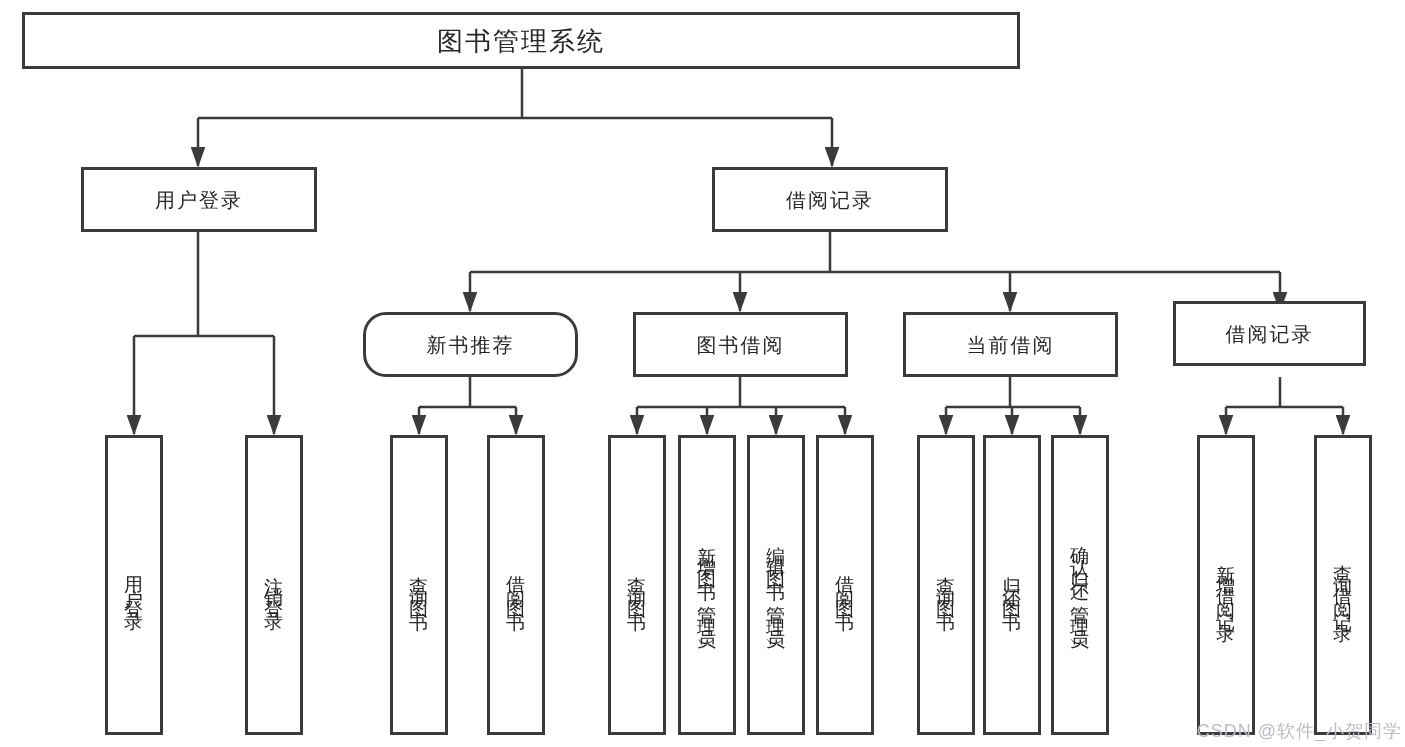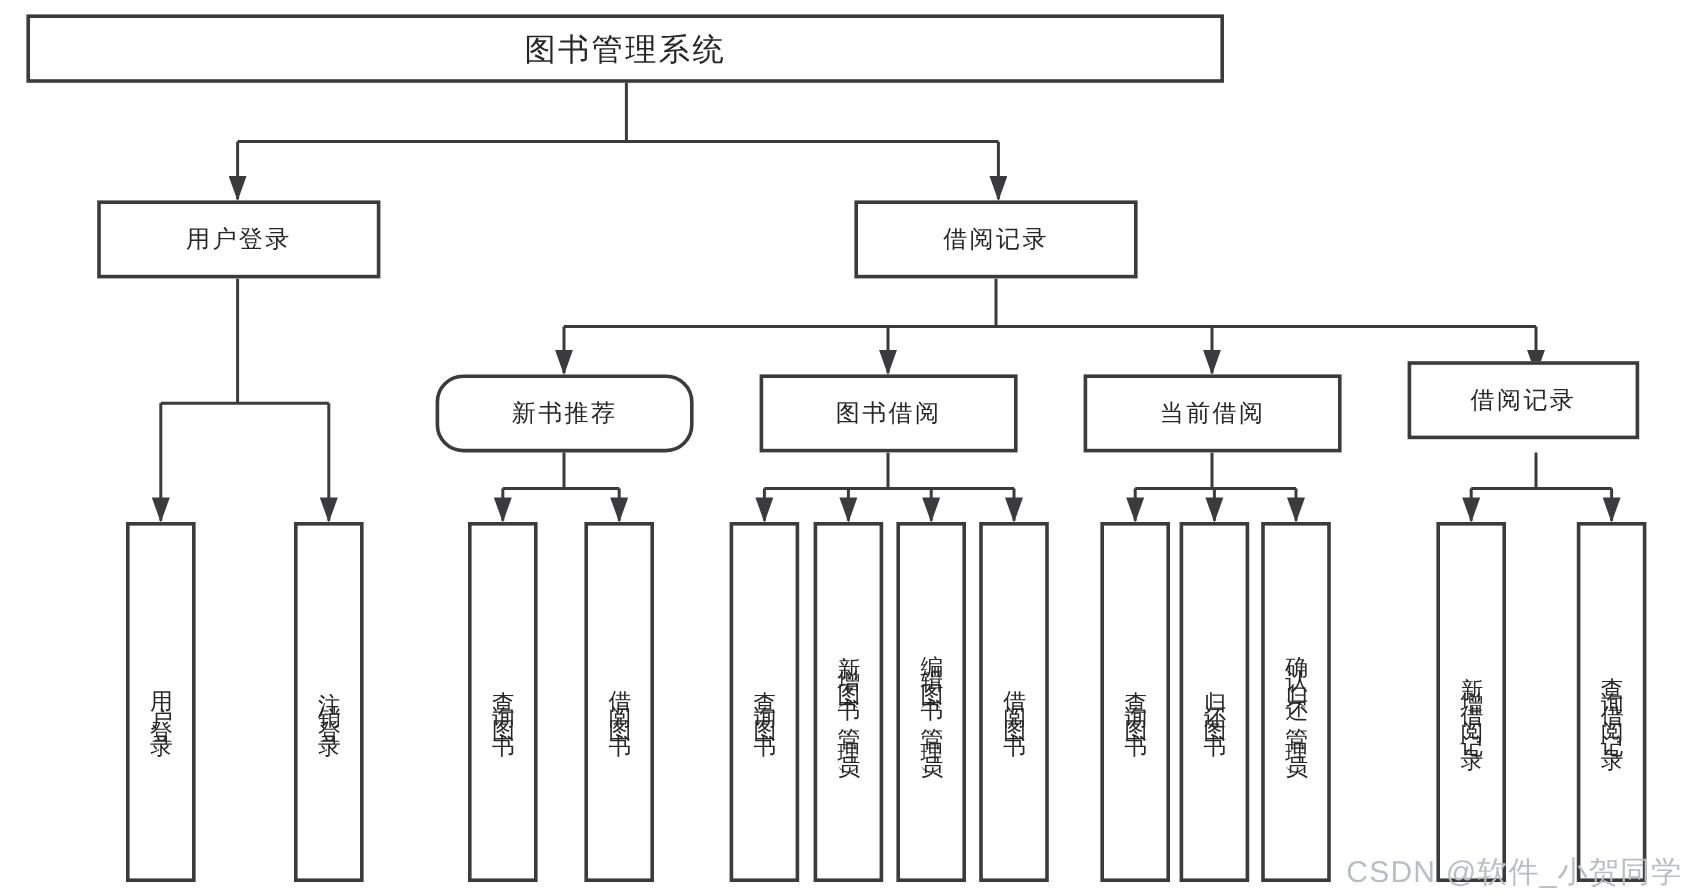--- a/index.html
+++ b/index.html
@@ -44,21 +44,21 @@
     writing-mode: vertical-rl;
     text-orientation: mixed;
     font-size: 19px;
     letter-spacing: 12px;
     line-height: 1;
   }
   #watermark {
     position: absolute;
     right: 3px;
     bottom: 4px;
-    font-size: 25px;
+    font-size: 18px;
     color: #b9bdc4;
     letter-spacing: 1px;
     white-space: nowrap;
   }
 </style>
 </head>
 <body>
 
 <div id="stage">
 

